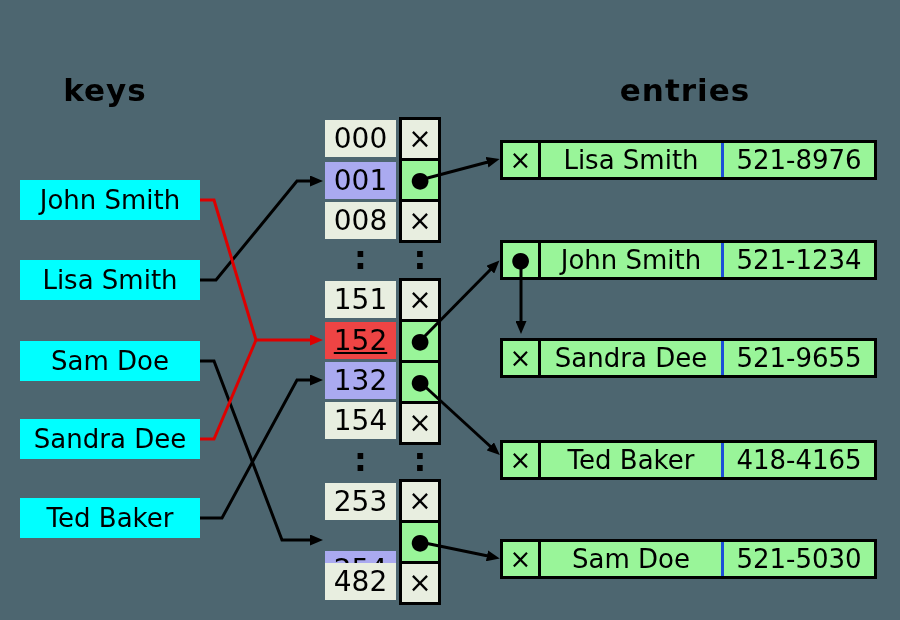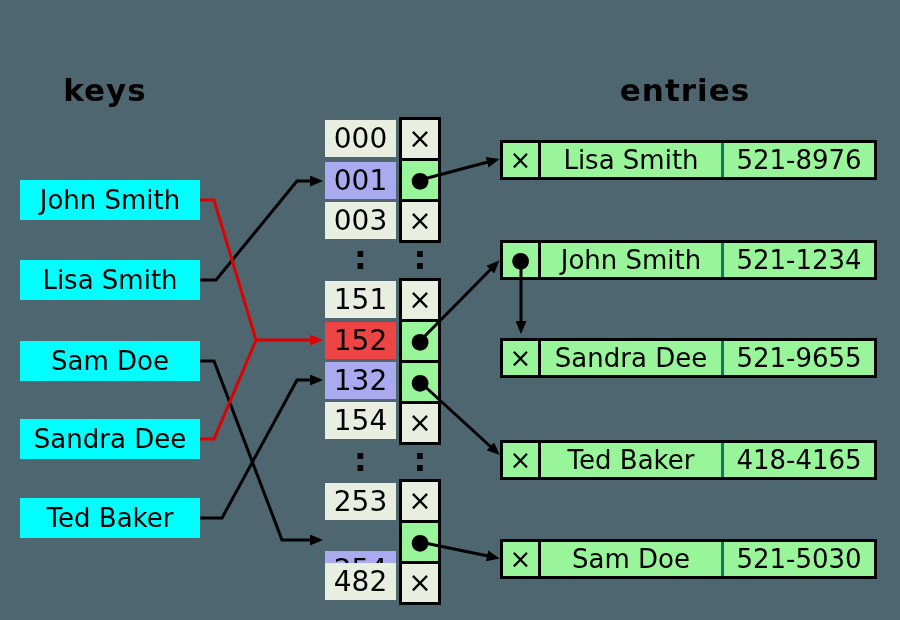--- a/index.html
+++ b/index.html
@@ -8,60 +8,60 @@
 
   .hdr{position:absolute;top:72px;width:160px;text-align:center;
        font-weight:bold;font-size:31px;letter-spacing:1px;color:#000;}
 
   .key{position:absolute;left:20px;width:180px;height:40px;background:#00FFFF;
        color:#000;font-size:26px;display:flex;align-items:center;justify-content:center;}
 
   .idx{position:absolute;left:325px;width:71px;height:37px;background:#E8EEE0;
        color:#000;font-size:28px;display:flex;align-items:center;justify-content:center;}
   .idx.purple{background:#AAAAF0;}
-  .idx.red{background:#EE4444;}
+  .idx.red{background:#EE4444;text-decoration:underline;}
 
   .pgroup{position:absolute;left:399px;width:36px;border:3px solid #000;background:#E8EEE0;}
   .pcell{width:36px;height:38px;border-top:3px solid #000;display:flex;
          align-items:center;justify-content:center;color:#000;}
   .pcell:first-child{border-top:none;}
   .pcell.filled{background:#99F599;}
   .pcell .x{font-size:28px;line-height:1;}
   .pcell .dot{font-size:22px;line-height:1;}
 
   .vdots{position:absolute;text-align:center;font-weight:bold;font-size:32px;
          color:#000;line-height:36px;height:36px;}
 
   .entry{position:absolute;left:500px;height:40px;box-sizing:border-box;display:flex;
          background:#99F599;border:3px solid #000;color:#000;font-size:26px;}
   .entry .slot{width:35px;display:flex;align-items:center;justify-content:center;}
   .entry .slot .x{font-size:26px;line-height:1;}
   .entry .slot .dot{font-size:22px;line-height:1;}
   .entry .name{width:180px;border-left:3px solid #000;text-align:center;line-height:34px;}
-  .entry .phone{width:150px;border-left:3px solid #0f766e;text-align:center;line-height:34px;}
+  .entry .phone{width:150px;border-left:3px solid #1d4ed8;text-align:center;line-height:34px;}
 
   svg.overlay{position:absolute;left:0;top:0;pointer-events:none;}
 </style>
 </head>
 <body>
 
 <div class="stage">
 
   <div class="hdr" style="left:25px">keys</div>
   <div class="hdr" style="left:605px">entries</div>
 
   <div class="key" style="top:180px">John Smith</div>
   <div class="key" style="top:260px">Lisa Smith</div>
   <div class="key" style="top:341px">Sam Doe</div>
   <div class="key" style="top:419px">Sandra Dee</div>
   <div class="key" style="top:498px">Ted Baker</div>
 
   <div class="idx" style="top:120px">000</div>
   <div class="idx purple" style="top:162px">001</div>
-  <div class="idx" style="top:202px">003</div>
+  <div class="idx" style="top:202px">008</div>
 
   <div class="idx" style="top:281px">151</div>
   <div class="idx red" style="top:322px">152</div>
   <div class="idx purple" style="top:362px">132</div>
   <div class="idx" style="top:402px">154</div>
 
   <div class="idx" style="top:483px">253</div>
   <div class="idx purple" style="top:551px">254</div>
   <div class="idx" style="top:563px">482</div>
 

